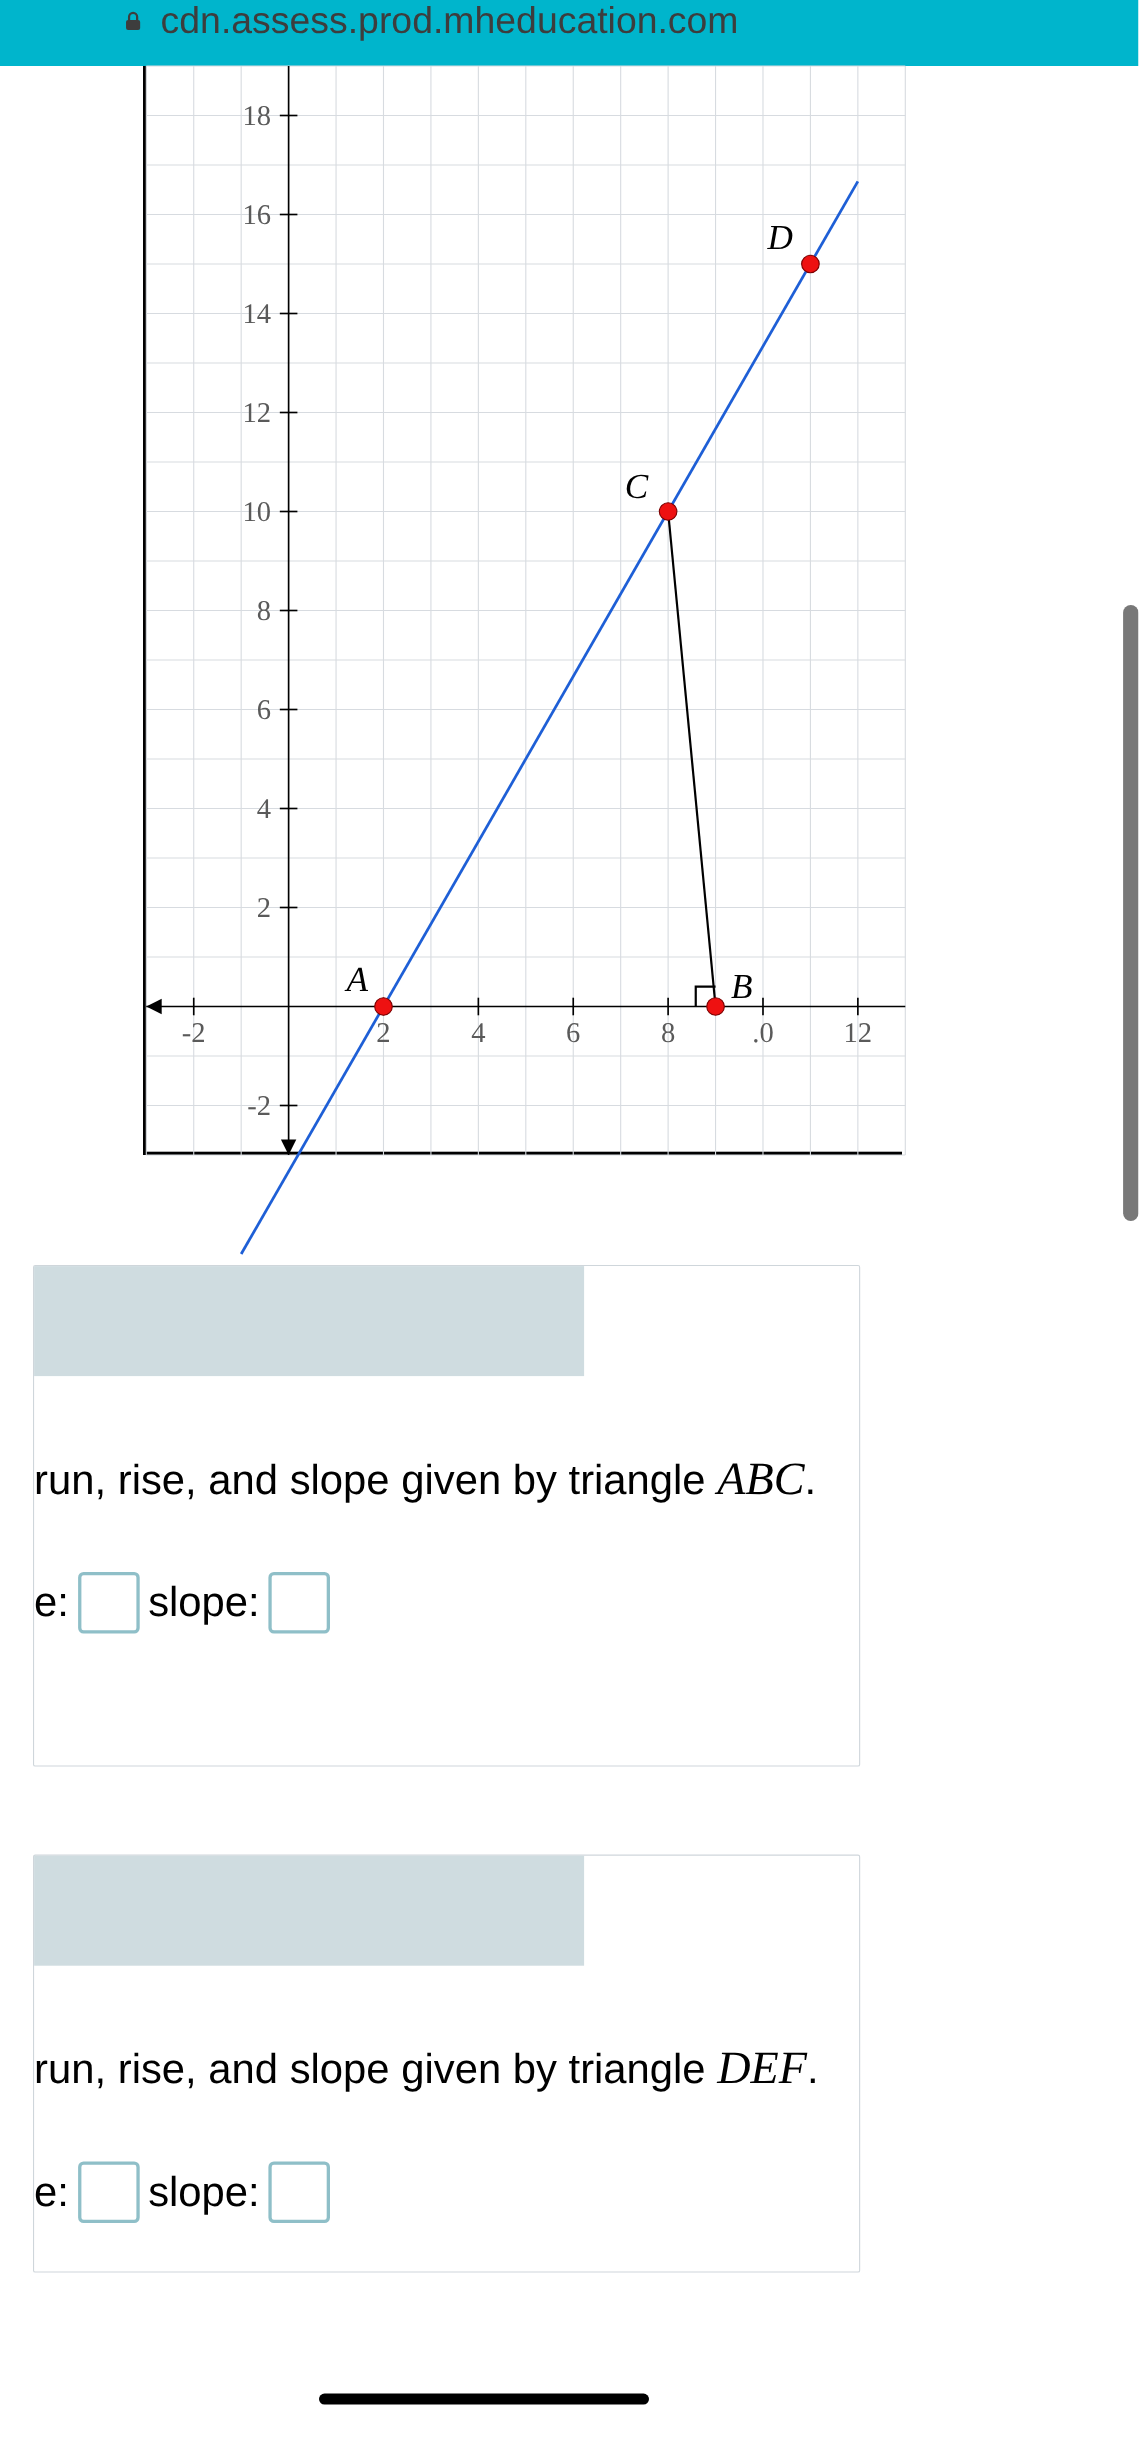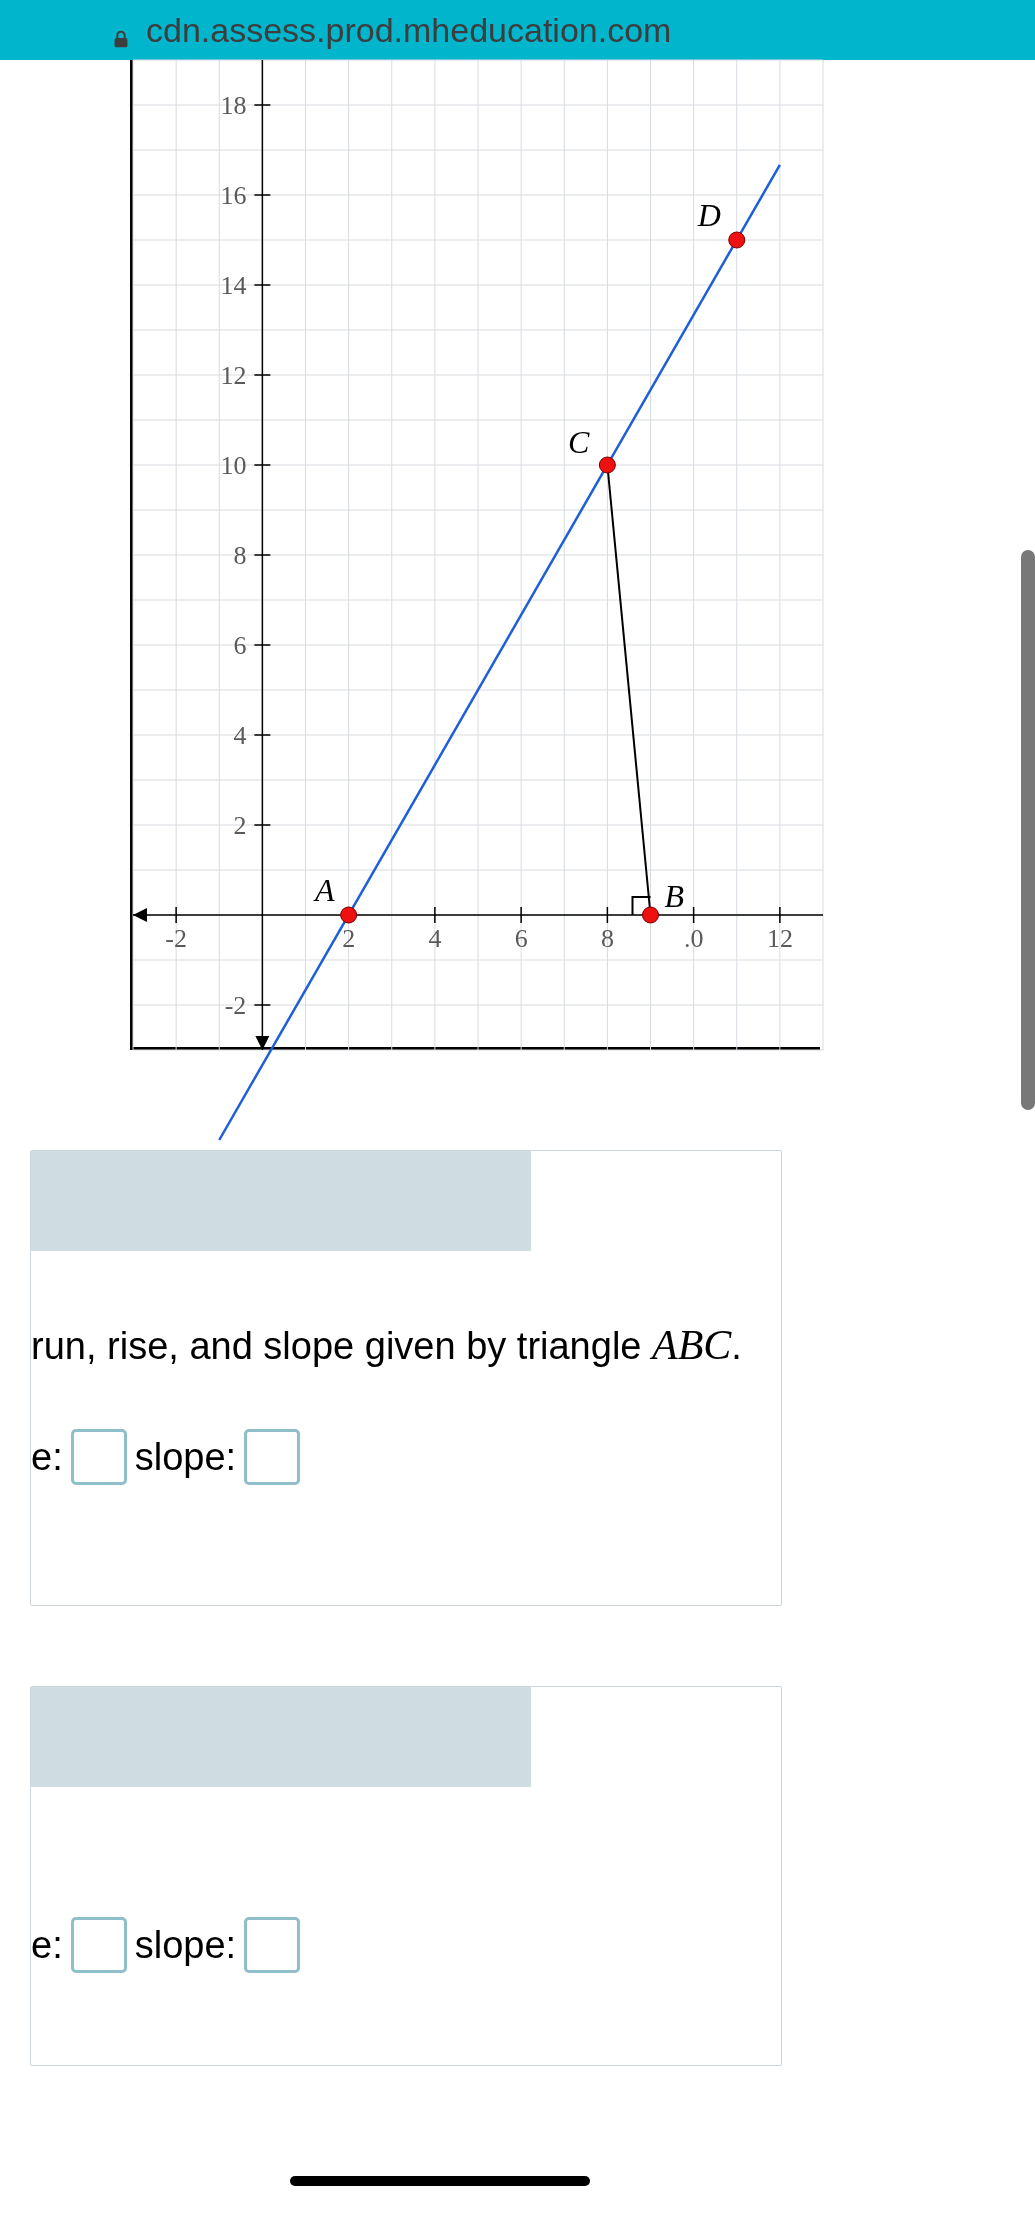--- a/index.html
+++ b/index.html
@@ -9,21 +9,20 @@
     background: #ffffff;
     width: 1035px;
     height: 2222px;
     overflow: hidden;
     position: relative;
   }
   .urlbar {
     background: #00b5cc;
     height: 60px;
     display: flex;
-    align-items: center;
     padding-left: 110px;
     color: #3d3d3d;
     font-size: 34px;
     font-family: Arial, sans-serif;
     font-weight: 500;
   }
   .lock {
     width: 22px;
     height: 22px;
     margin-right: 14px;
@@ -248,20 +247,23 @@
         <span class="inbox"></span>
       </div>
     </div>
   </div>
 
   <div class="gap2"></div>
 
   <div class="part-card" style="height:380px">
     <div class="part-header"></div>
     <div class="part-body" style="padding-bottom:0">
+      <div class="prompt">
+        <span>run, rise, and slope given by triangle </span><span class="it">DEF</span><span>.</span>
+      </div>
       <div class="inputs-row">
         <span>e:</span>
         <span class="inbox"></span>
         <span>slope:</span>
         <span class="inbox"></span>
       </div>
     </div>
   </div>
 
   <div class="scrollbar-track">

